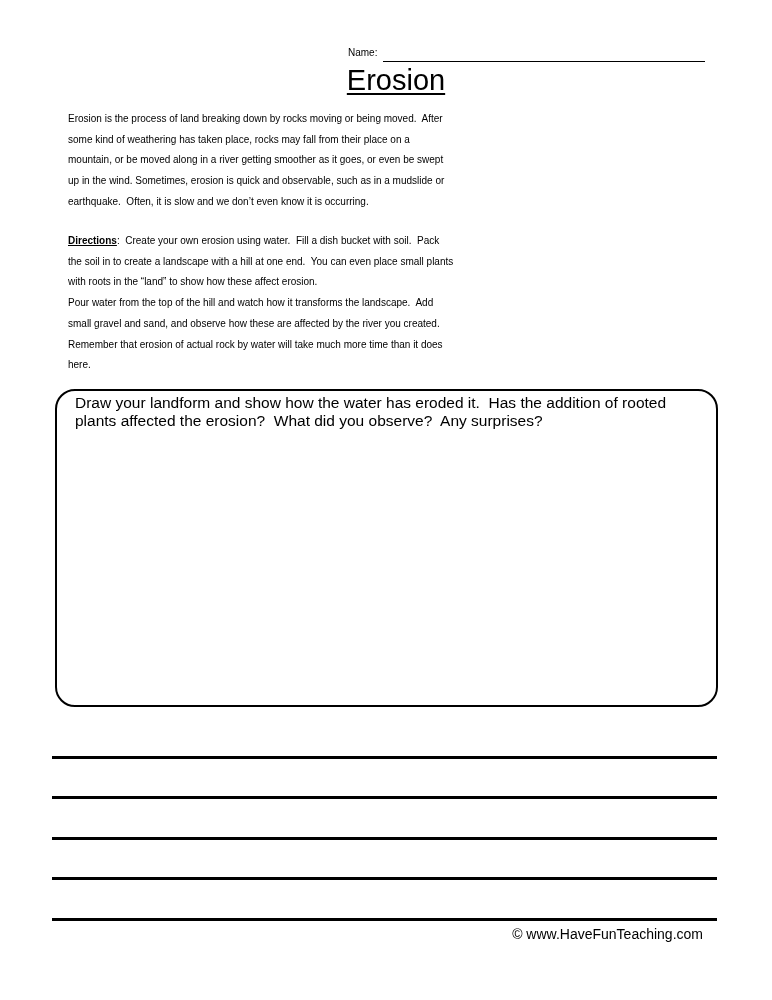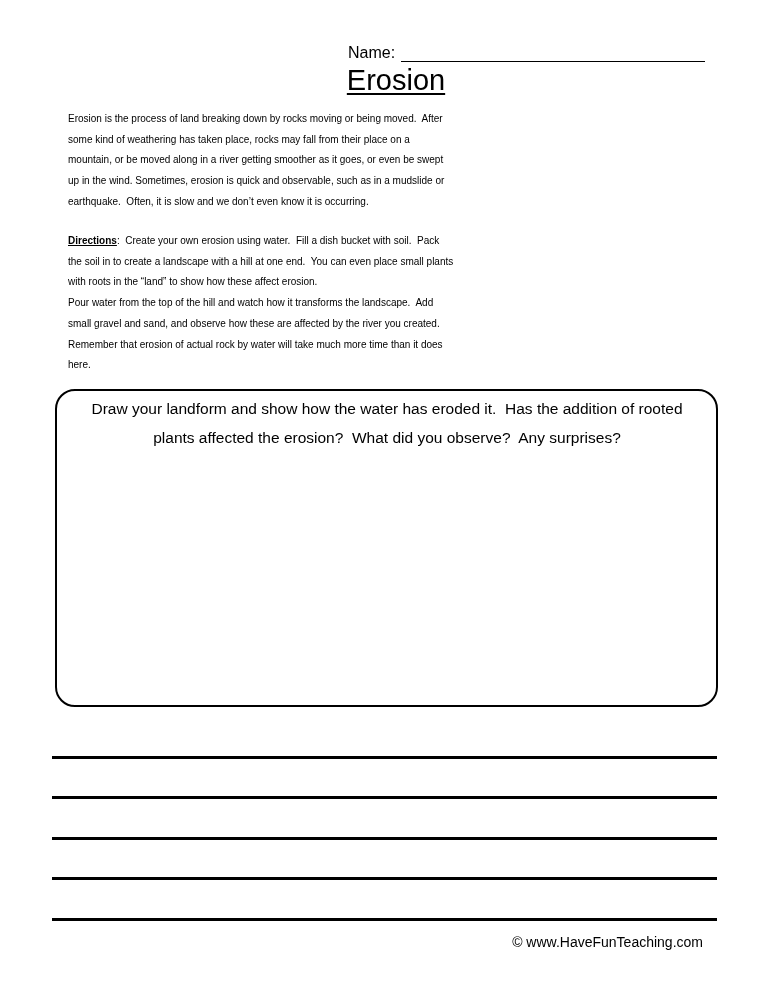--- a/index.html
+++ b/index.html
@@ -18,21 +18,21 @@
   }
   .name-row {
     position: absolute;
     left: 348px;
     top: 44px;
     width: 357px;
     display: flex;
     align-items: flex-end;
   }
   .name-label {
-    font-size: 16px;
+    font-size: 10px;
     line-height: 18px;
     white-space: pre;
   }
   .name-line {
     flex: 1;
     height: 17px;
     margin-left: 6px;
     border-bottom: 1.5px solid #000;
   }
   .title {
@@ -67,44 +67,42 @@
     left: 55px;
     top: 389px;
     width: 663px;
     height: 318px;
     box-sizing: border-box;
     border: 2px solid #000;
     border-radius: 20px;
     background: #ffffff;
   }
   .box-text {
-    padding: 3px 10px 0 11px;
+    padding: 3px 10px 0 18px;
     font-size: 15.5px;
-    line-height: 29px;
-    text-align: center;
+    line-height: 18px;
   }
   .rule {
     position: absolute;
     left: 52px;
     width: 665px;
     height: 3px;
     background: #000;
   }
   .rule-1 { top: 756px; }
   .rule-2 { top: 796px; }
   .rule-3 { top: 837px; }
   .rule-4 { top: 877px; }
   .rule-5 { top: 918px; }
   .footer {
     position: absolute;
     top: 926px;
     right: 69px;
     font-size: 14px;
     line-height: 17px;
-    margin-top: 8px;
   }
 </style>
 </head>
 <body>
 
 <div class="page">
 
   <div class="name-row">
     <span class="name-label">Name:</span>
     <span class="name-line"></span>

